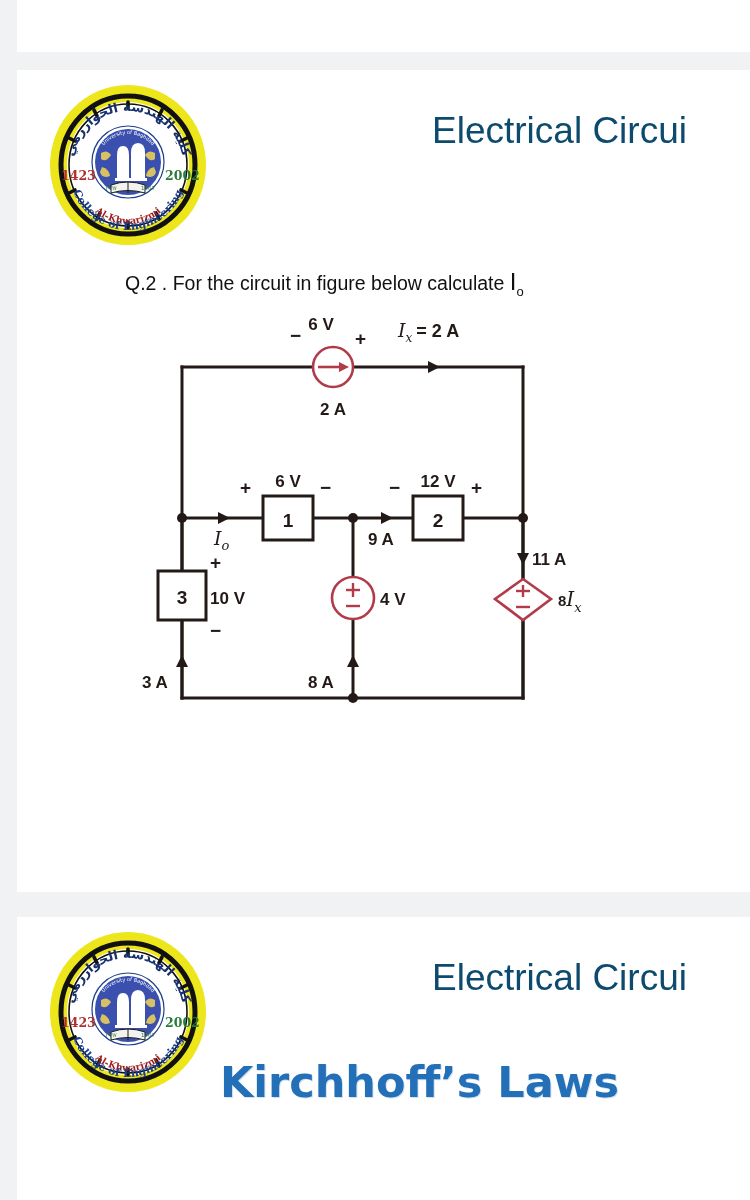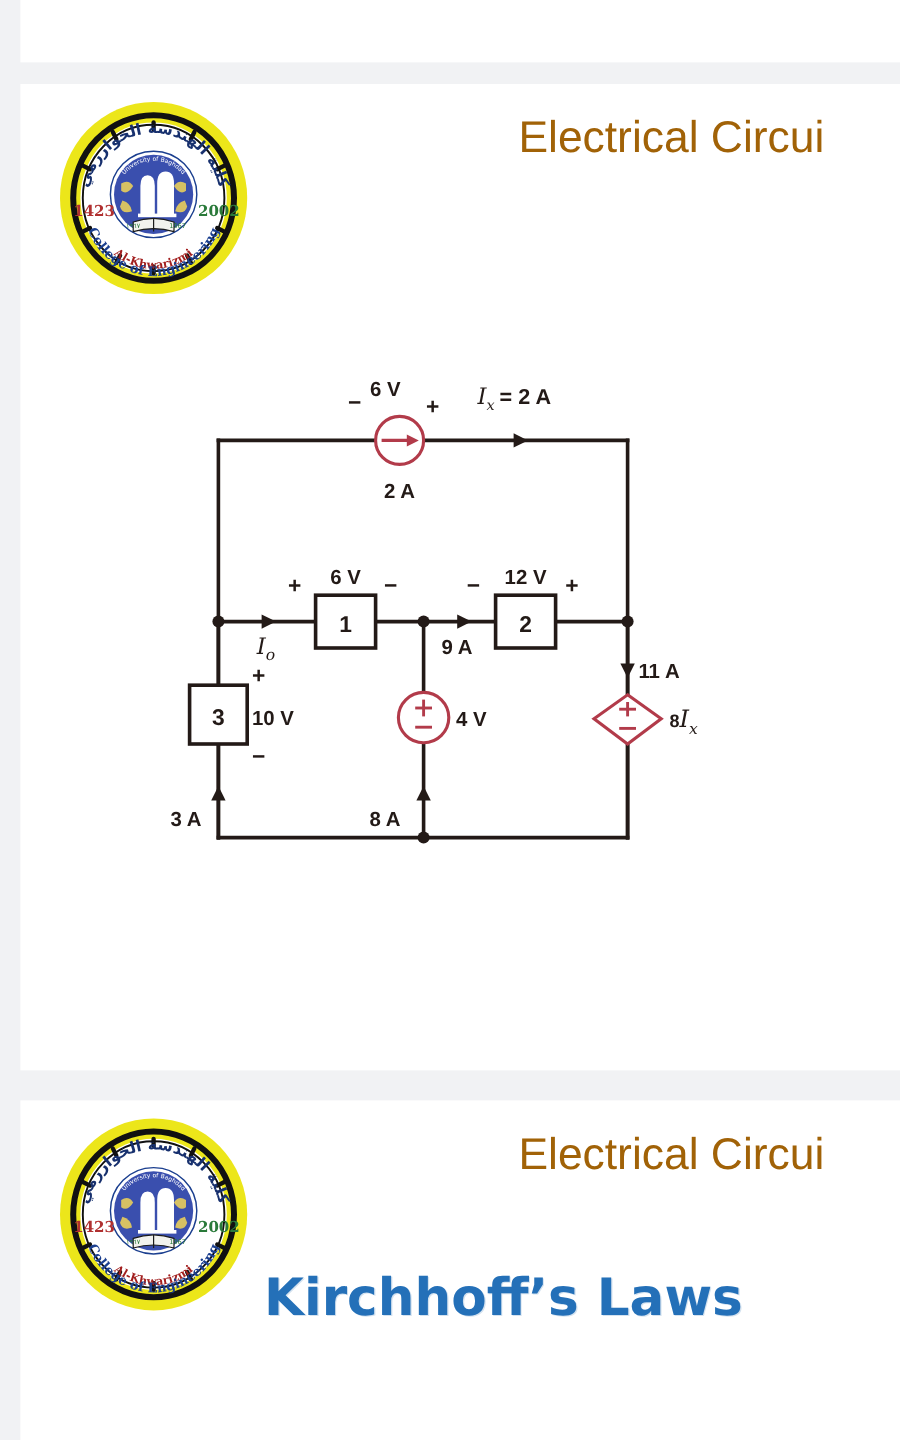--- a/index.html
+++ b/index.html
@@ -24,23 +24,24 @@
 
   
   .logo { position: absolute; }
   .logo svg { display: block; }
 
   
   .hdr-title {
     position: absolute;
     font-family: "Liberation Sans", sans-serif;
     font-size: 37px;
-    color: #a16207;
+    color: #0c4a6e;
     white-space: nowrap;
     letter-spacing: 0px;
+    margin-top: 16px;
   }
 
   
   .question {
     position: absolute;
     font-family: "Liberation Sans", sans-serif;
     font-size: 19.5px;
     color: #111111;
     white-space: nowrap;
   }
@@ -135,20 +136,23 @@
           <textPath href="#arcBot" startOffset="50%" text-anchor="middle">Al-Khwarizmi</textPath>
         </text>
         <text font-family="DejaVu Serif, serif" font-size="11" font-weight="bold" fill="#1b3f8f">
           <textPath href="#arcBot2" startOffset="50%" text-anchor="middle">College of Engineering</textPath>
         </text>
       </svg>
     </div>
 
     <div class="hdr-title" style="left:415px; top:24px;">Electrical Circui</div>
 
+    <div class="question" style="left:108px; top:198px;">
+      <span>Q.2 . For the circuit in figure below calculate </span><span class="io"><span>I</span><sub>o</sub></span>
+    </div>
 
     <div id="circuit" style="left:123px; top:237px;">
       <svg width="470" height="420" viewBox="0 0 470 420">
 
         <g fill="none" stroke="#231a17" stroke-width="3" stroke-linecap="square">
 
           <line x1="42" y1="60" x2="173" y2="60"></line>
 
           <line x1="213" y1="60" x2="383" y2="60"></line>
 

